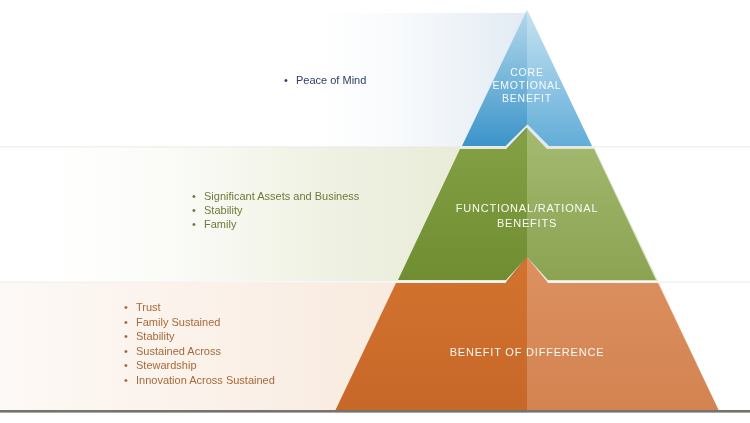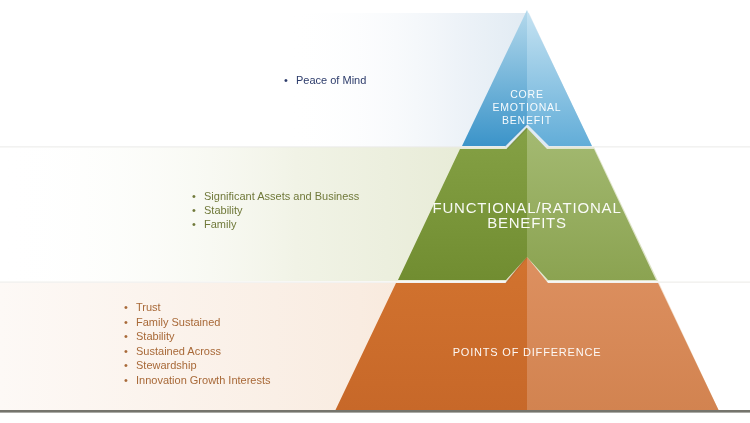--- a/index.html
+++ b/index.html
@@ -18,22 +18,22 @@
   .tier2-bullets{left:192px;top:189px;font-size:11px;line-height:14px;color:#70793a;}
   .tier3-bullets{left:124px;top:300px;font-size:11px;line-height:14.5px;color:#a86938;}
   .tier-label{
     position:absolute;
     text-align:center;
     color:rgba(255,255,255,0.95);
     white-space:pre-line;
     letter-spacing:0.8px;
     font-weight:400;
   }
-  .tier-label.core{left:467px;top:66px;width:120px;font-size:10.5px;line-height:13px;margin-top:22px;}
-  .tier-label.functional{left:427px;top:201px;width:200px;font-size:15px;line-height:14.5px;}
+  .tier-label.core{left:467px;top:66px;width:120px;font-size:10.5px;line-height:13px;}
+  .tier-label.functional{left:427px;top:201px;width:200px;font-size:11px;line-height:14.5px;}
   .tier-label.points{left:427px;top:345px;width:200px;font-size:11px;line-height:14px;}
 </style>
 </head>
 <body>
 
 <div class="canvas">
 
   <svg width="750" height="423" viewBox="0 0 750 423">
     <defs>
       <linearGradient id="bandBlue" x1="0" y1="0" x2="1" y2="0">
@@ -137,24 +137,24 @@
     <div class="bullet-item">
       <span class="marker">•</span>
       <span>Sustained Across</span>
     </div>
     <div class="bullet-item">
       <span class="marker">•</span>
       <span>Stewardship</span>
     </div>
     <div class="bullet-item">
       <span class="marker">•</span>
-      <span>Innovation Growth Interests</span>
+      <span>Innovation Across Sustained</span>
     </div>
   </div>
 
   <div class="tier-label core">CORE
 EMOTIONAL
 BENEFIT</div>
   <div class="tier-label functional">FUNCTIONAL/RATIONAL
 BENEFITS</div>
-  <div class="tier-label points">POINTS OF DIFFERENCE</div>
+  <div class="tier-label points">BENEFIT OF DIFFERENCE</div>
 
 </div>
 
 </body></html>

